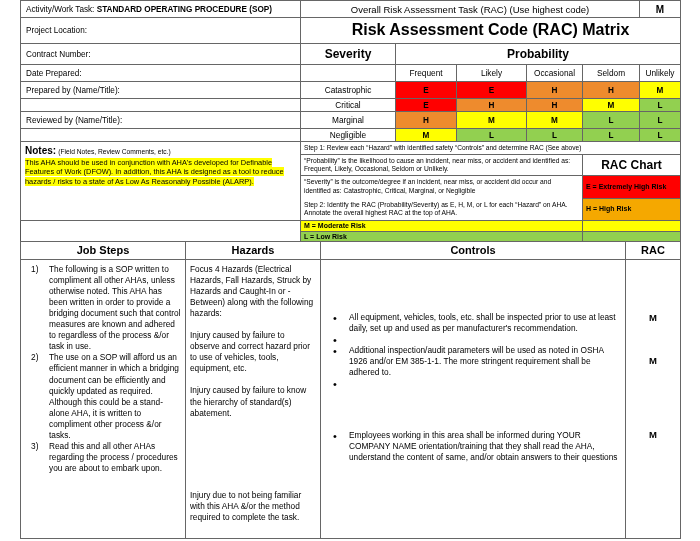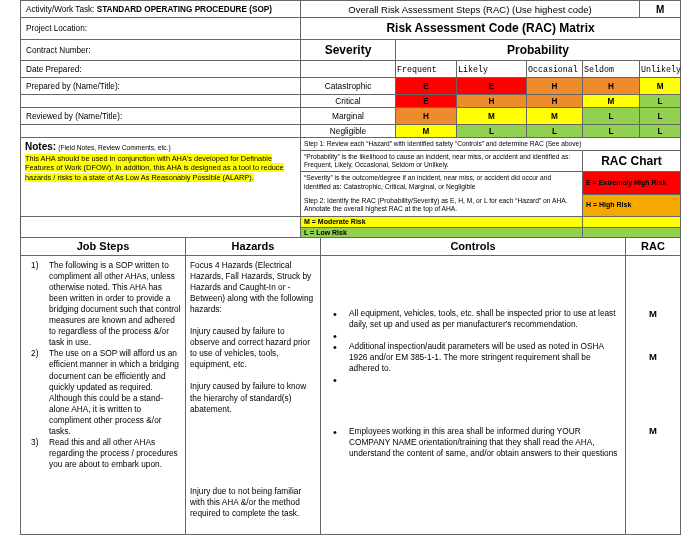--- a/index.html
+++ b/index.html
@@ -54,36 +54,36 @@
   }
   .ovr-val {
     text-align: center;
     font-weight: bold;
     font-size: 10px;
     vertical-align: middle;
   }
   .rac-matrix-title {
     text-align: center;
     font-weight: bold;
+    font-size: 16px;
+    padding: 3px 0 4px;
+    vertical-align: middle;
+  }
+  .sev-head, .prob-head {
+    text-align: center;
+    font-weight: bold;
     font-size: 12px;
-    padding: 3px 0 4px;
-    vertical-align: middle;
-  }
-  .sev-head, .prob-head {
-    text-align: center;
-    font-weight: bold;
-    font-size: 12px;
     vertical-align: middle;
     padding: 3px 0;
   }
   .prob-col {
+    text-align: center;
     font-size: 8.3px;
     padding: 2px 1px;
     vertical-align: middle;
-    font-family: Liberation Mono, monospace;
   }
   .sev-row {
     text-align: center;
     font-size: 8.3px;
     padding: 1px 2px;
     vertical-align: middle;
   }
   .cell {
     text-align: center;
     font-weight: bold;
@@ -209,21 +209,21 @@
       <col style="width:57px">
       <col style="width:41px">
     </colgroup>
 
     <tbody>
         <tr>
       <td class="lbl">
         <span>Activity/Work Task:</span>
         <b>STANDARD OPERATING PROCEDURE (SOP)</b>
       </td>
-      <td class="ovr-rac" colspan="6">Overall Risk Assessment Steps (RAC)  (Use highest code)</td>
+      <td class="ovr-rac" colspan="6">Overall Risk Assessment Task (RAC)  (Use highest code)</td>
       <td class="ovr-val">M</td>
     </tr>
 
     <tr>
       <td class="lbl">Project Location:</td>
       <td class="rac-matrix-title" colspan="7">Risk Assessment Code (RAC) Matrix</td>
     </tr>
 
     <tr>
       <td class="lbl">Contract Number:</td>

